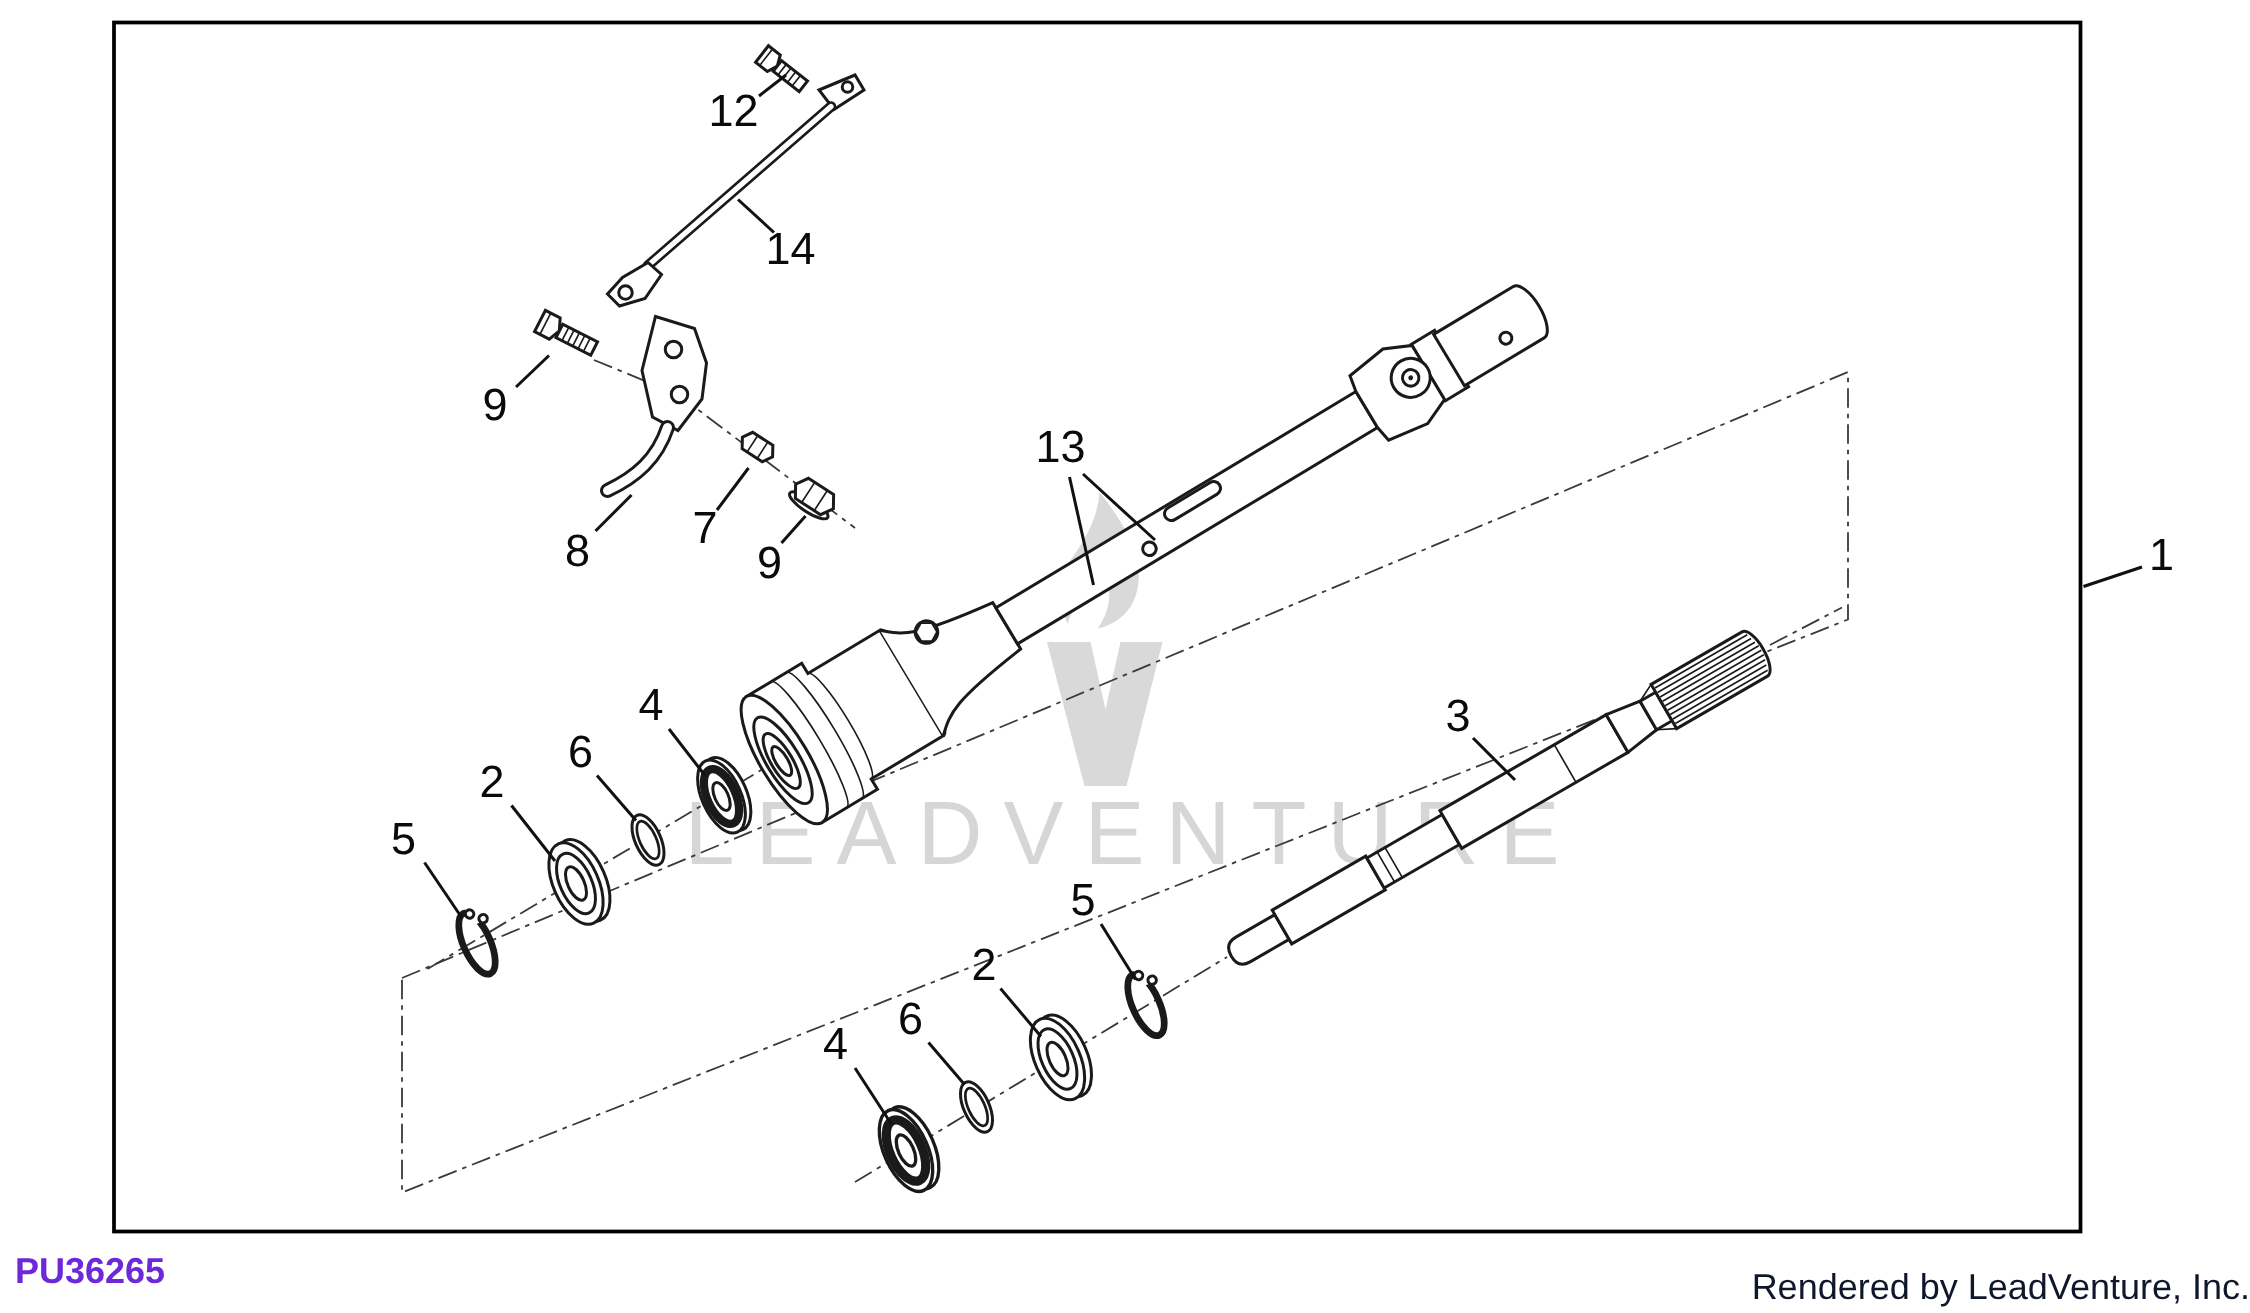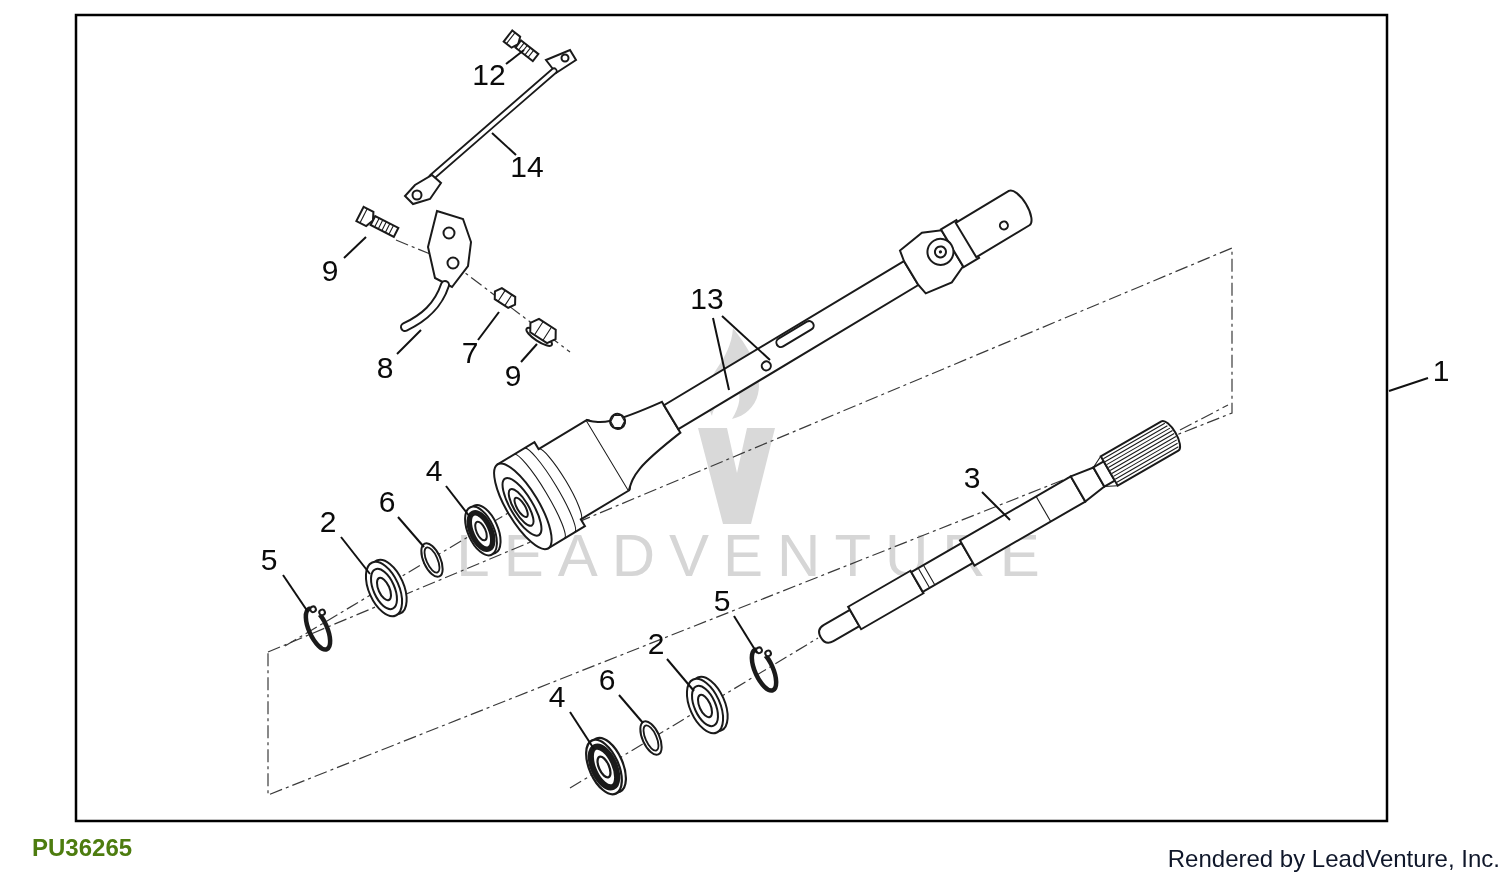--- a/index.html
+++ b/index.html
@@ -14,21 +14,21 @@
   .dark { fill:#1a1a1a; }
   .dd   { fill:none; stroke:#3a3a3a; stroke-width:1.2; stroke-dasharray:13 4 3 4; }
   .ldr  { stroke:#111; stroke-width:2; fill:none; }
   .frame{ fill:#ffffff; stroke:#000; stroke-width:2.5; }
   .wm   { fill:#d9d9d9; }
   .wm-text { fill:#d6d6d6; font-family:"Liberation Sans",sans-serif; font-size:60px; letter-spacing:14px; }
 
   
   .callout-layer { position:absolute; left:0; top:0; width:1500px; height:875px; pointer-events:none; }
   .callout { position:absolute; transform:translate(-50%,-50%); font-size:30px; font-weight:normal; color:#0a0a0a; line-height:1; pointer-events:auto; cursor:pointer; }
-  .part-code { position:absolute; left:32px; top:834px; font-size:24px; font-weight:bold; color:#4d7c0f; }
+  .part-code { position:absolute; left:10px; top:834px; font-size:24px; font-weight:bold; color:#6d28d9; }
   .footer-credit { position:absolute; left:0; right:0; top:845px; text-align:right; font-size:24px; color:#0f172a; }
 </style>
 </head>
 <body>
 
 <div class="stage">
 
   <svg class="diagram" width="1500" height="875" viewBox="0 0 1500 875">
     <defs>
       <g id="snap-ring">

